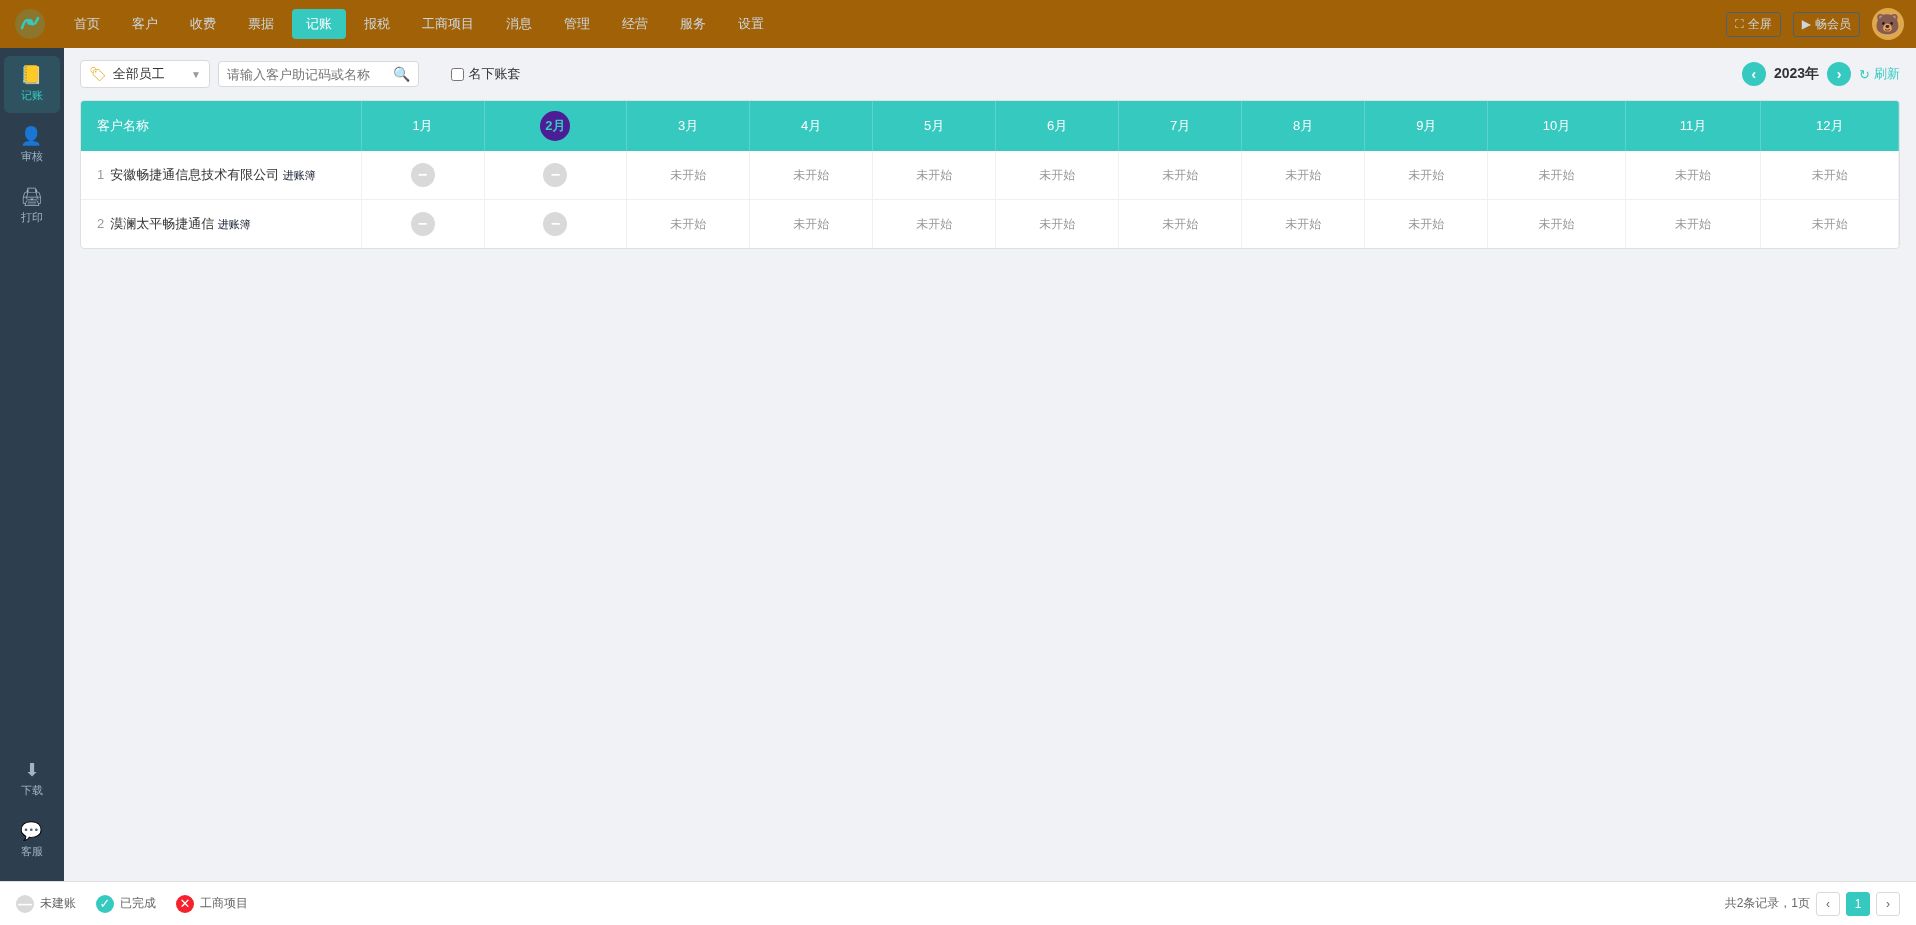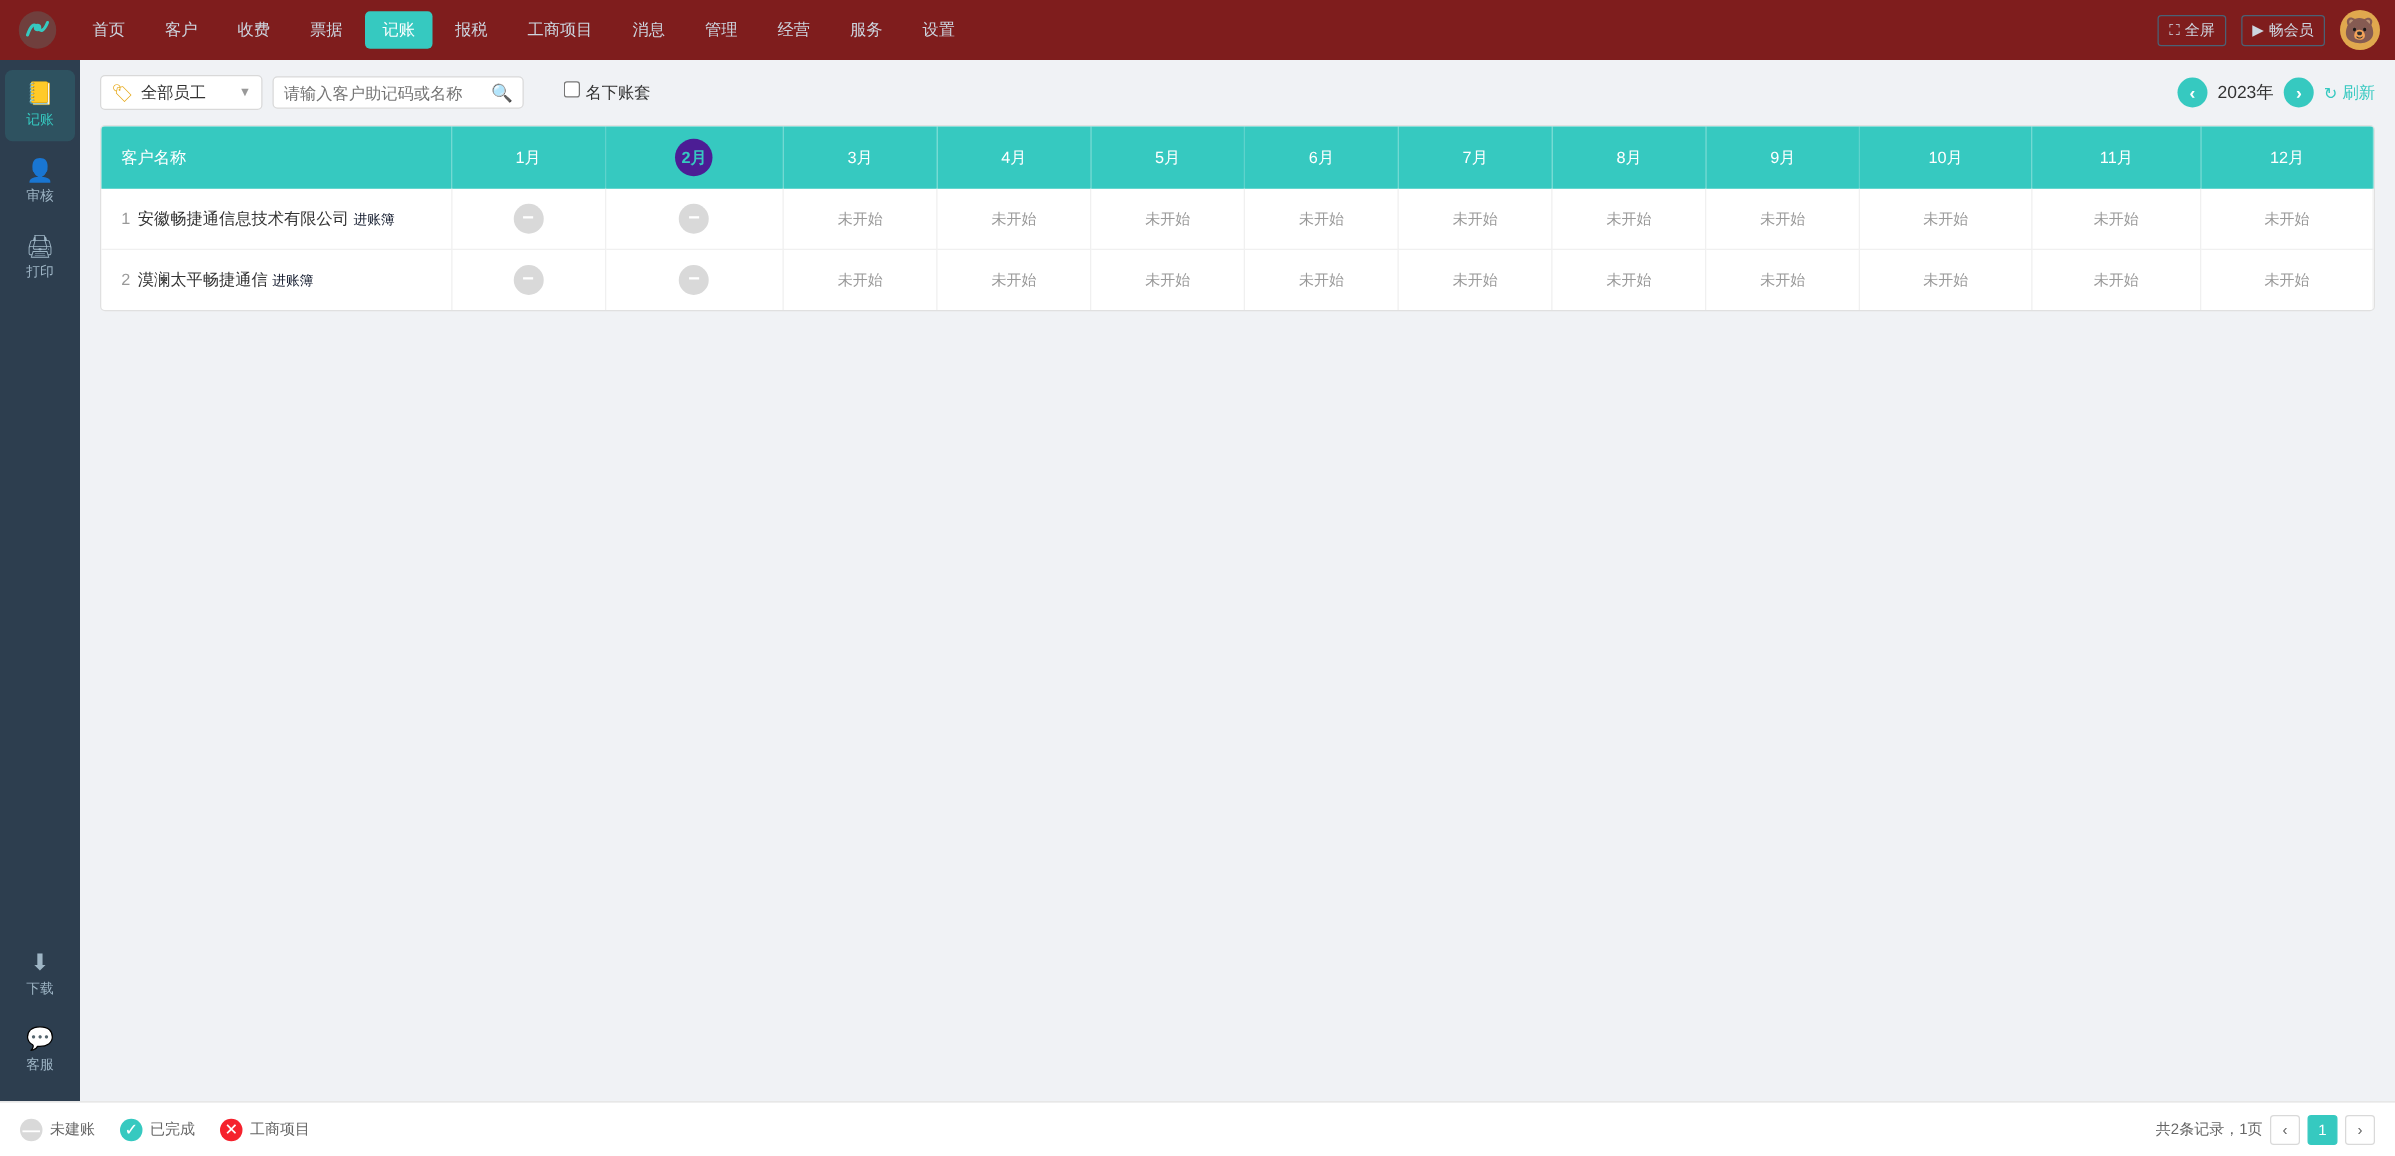--- a/index.html
+++ b/index.html
@@ -1,21 +1,21 @@
 <!DOCTYPE html>
 <html><head>
   <meta charset="utf-8">
   <style>
     * { box-sizing: border-box; margin: 0; padding: 0; }
     body { font-family: 'Microsoft YaHei', Arial, sans-serif; font-size: 13px; background: #f0f2f5; display: flex; flex-direction: column; height: 100vh; overflow: hidden; }
 
     
     .top-nav {
       height: 48px;
-      background: #7f1d1d;
+      background: #a16207;
       display: flex;
       align-items: center;
       padding: 0 12px;
       color: #fff;
       flex-shrink: 0;
       position: relative;
     }
     .top-nav .logo {
       width: 36px;
       height: 36px;
@@ -133,37 +133,37 @@
       padding: 4px 8px;
       gap: 6px;
       min-width: 200px;
     }
     .search-box input {
       border: none; outline: none; font-size: 13px; color: #15803d; width: 160px; background: transparent;
     }
     .search-icon { color: #999; cursor: pointer; font-size: 14px; }
 
     .checkbox-label {
-      display: flex; align-items: flex-start; gap: 4px; font-size: 13px; color: #333; cursor: pointer; padding-left: 24px;
+      display: flex; align-items: center; gap: 4px; font-size: 13px; color: #333; cursor: pointer; padding-left: 24px;
     }
     .checkbox-label input[type=checkbox] { cursor: pointer; }
 
     .year-nav {
       display: flex;
       align-items: center;
       gap: 8px;
       margin-left: auto;
     }
     .year-nav .nav-arrow {
       width: 24px; height: 24px; border-radius: 50%;
       background: #36c9c0; color: #fff;
       display: flex; align-items: center; justify-content: center;
       cursor: pointer; font-size: 14px; font-weight: bold;
     }
-    .year-label { font-size: 14px; color: #333; font-weight: 400; }
+    .year-label { font-size: 14px; color: #333; font-weight: 700; }
 
     .refresh-btn {
       display: flex; align-items: center; gap: 4px;
       color: #36c9c0; cursor: pointer; font-size: 13px;
       border: none; background: transparent;
     }
 
     
     .table-wrapper {
       background: #fff;

